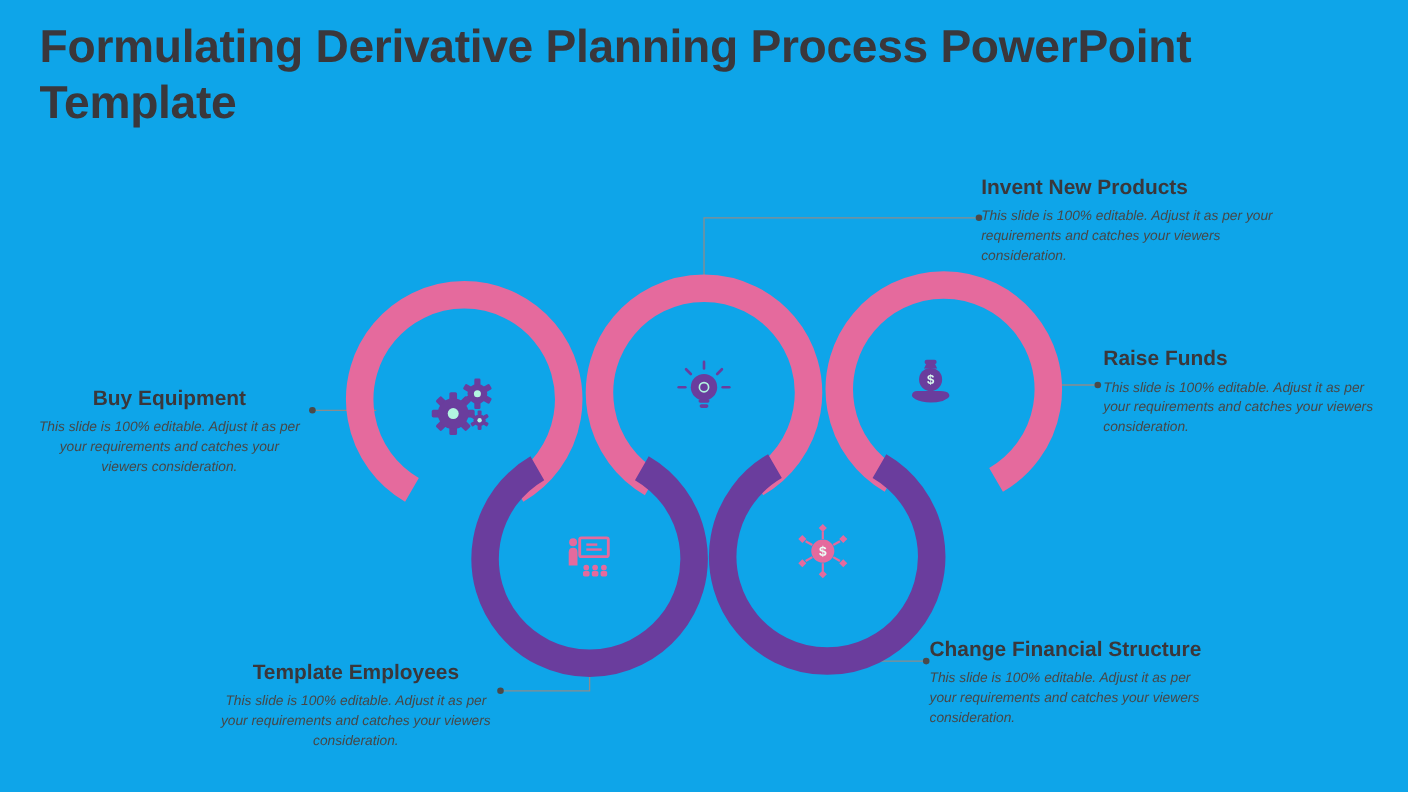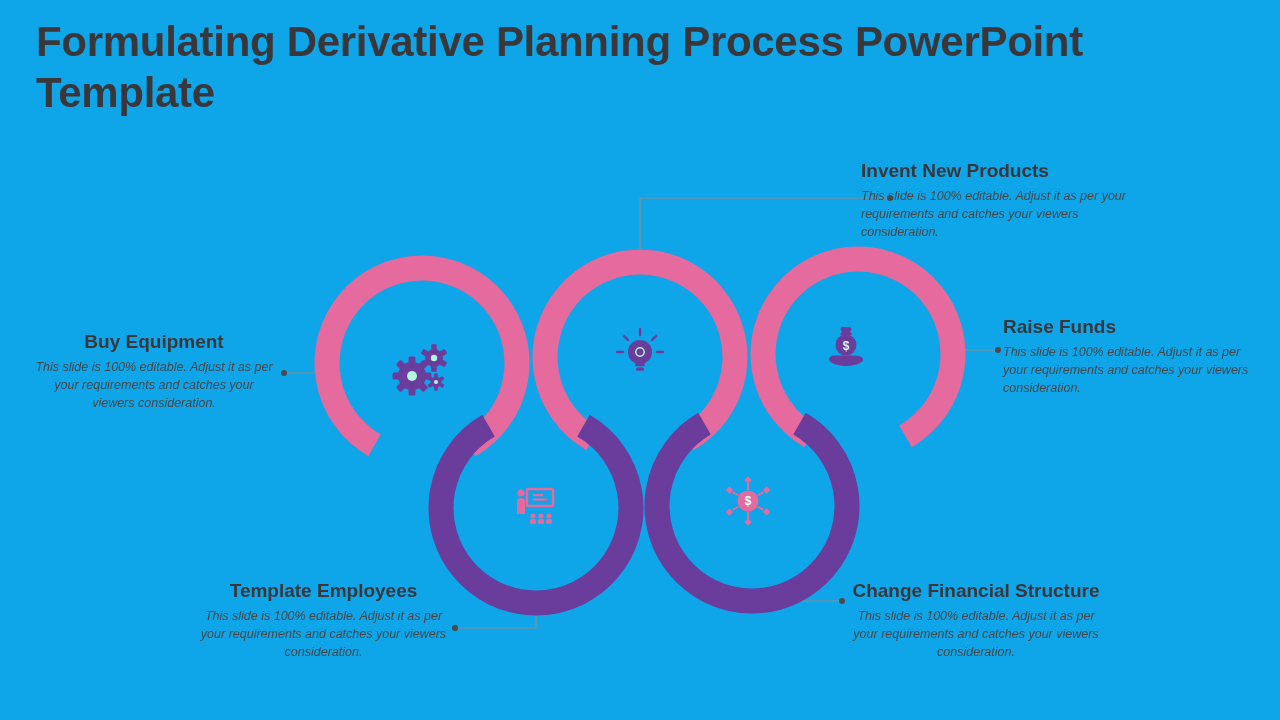--- a/index.html
+++ b/index.html
@@ -15,21 +15,21 @@
   }
   .diagram { position:absolute; left:0; top:0; }
   .label-block { position:absolute; }
   .label-block h2 {
     margin:0 0 6px 0; font-size:19px; font-weight:700; color:#3a373b;
   }
   .label-block p {
     margin:0; font-size:12.5px; font-style:italic;
     color:#474747; line-height:1.42;
   }
-  .center { text-align:center; }
+  .center { text-align:center;margin-top:21px; }
 </style>
 </head>
 <body>
 
 <div class="slide">
 
   <div class="title">Formulating Derivative Planning Process PowerPoint Template</div>
 
   <svg class="diagram" width="1280" height="720" viewBox="0 0 1280 720">
 
@@ -145,38 +145,38 @@
         <rect x="-2.6" y="-2.6" width="5.2" height="5.2" transform="translate(-18.6,11) rotate(45)"></rect>
         <rect x="-2.6" y="-2.6" width="5.2" height="5.2" transform="translate(-18.6,-11) rotate(45)"></rect>
         <rect x="-2.6" y="-2.6" width="5.2" height="5.2" transform="translate(0,-21) rotate(45)"></rect>
         <rect x="-2.6" y="-2.6" width="5.2" height="5.2" transform="translate(18.6,-11) rotate(45)"></rect>
       </g>
       <circle r="10.5" fill="#e56a9d"></circle>
       <text y="4" text-anchor="middle" font-size="12.5" font-weight="bold" fill="#eafff7">$</text>
     </g>
   </svg>
 
-  <div class="label-block" style="left:861px; top:160px; width:272px;">
+  <div class="label-block" style="left:892px; top:160px; width:272px;">
     <h2>Invent New Products</h2>
     <p>This slide is 100% editable. Adjust it as per your requirements and catches your viewers consideration.</p>
   </div>
 
   <div class="label-block center" style="left:34px; top:331px; width:240px;">
     <h2>Buy Equipment</h2>
     <p>This slide is 100% editable. Adjust it as per your requirements and catches your viewers consideration.</p>
   </div>
 
   <div class="label-block" style="left:1003px; top:316px; width:248px;">
     <h2>Raise Funds</h2>
     <p>This slide is 100% editable. Adjust it as per your requirements and catches your viewers consideration.</p>
   </div>
 
   <div class="label-block center" style="left:196px; top:580px; width:255px;">
     <h2>Template Employees</h2>
     <p>This slide is 100% editable. Adjust it as per your requirements and catches your viewers consideration.</p>
   </div>
 
-  <div class="label-block" style="left:845px; top:580px; width:262px;text-align:center;">
+  <div class="label-block" style="left:845px; top:580px; width:262px;">
     <h2>Change Financial Structure</h2>
     <p>This slide is 100% editable. Adjust it as per your requirements and catches your viewers consideration.</p>
   </div>
 
 </div>
 
 </body></html>

